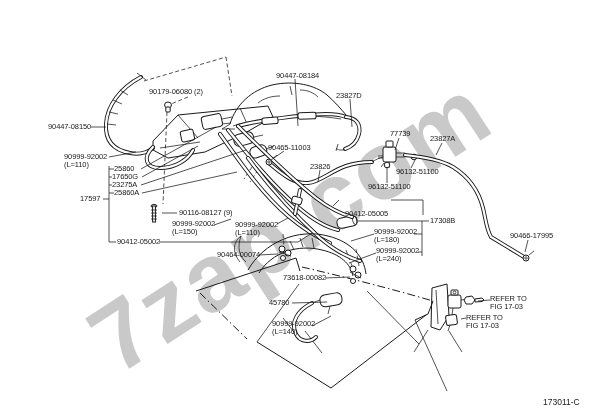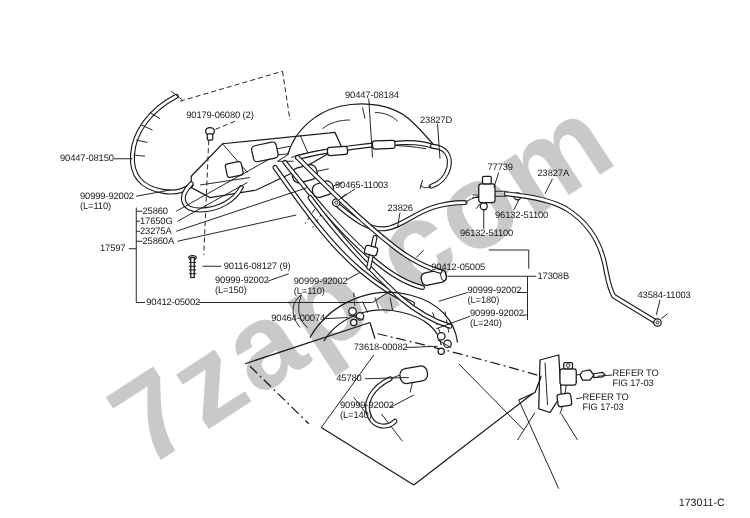--- a/index.html
+++ b/index.html
@@ -335,21 +335,21 @@
       <span>73618-00082</span>
     </div>
   <div class="lbl" style="left:269px;top:299px">
       <span>45780</span>
     </div>
   <div class="lbl c" style="left:272px;top:320px;width:46px">
       <span>90999-92002</span>
       <span>(L=140)</span>
     </div>
   <div class="lbl" style="left:510px;top:232px">
-      <span>43584-11003</span>
+      <span>90466-17995</span>
     </div>
   <div class="lbl" style="left:490px;top:295px">
       <span>REFER TO</span>
       <span>FIG 17-03</span>
     </div>
   <div class="lbl" style="left:466px;top:314px">
       <span>REFER TO</span>
       <span>FIG 17-03</span>
     </div>
 

